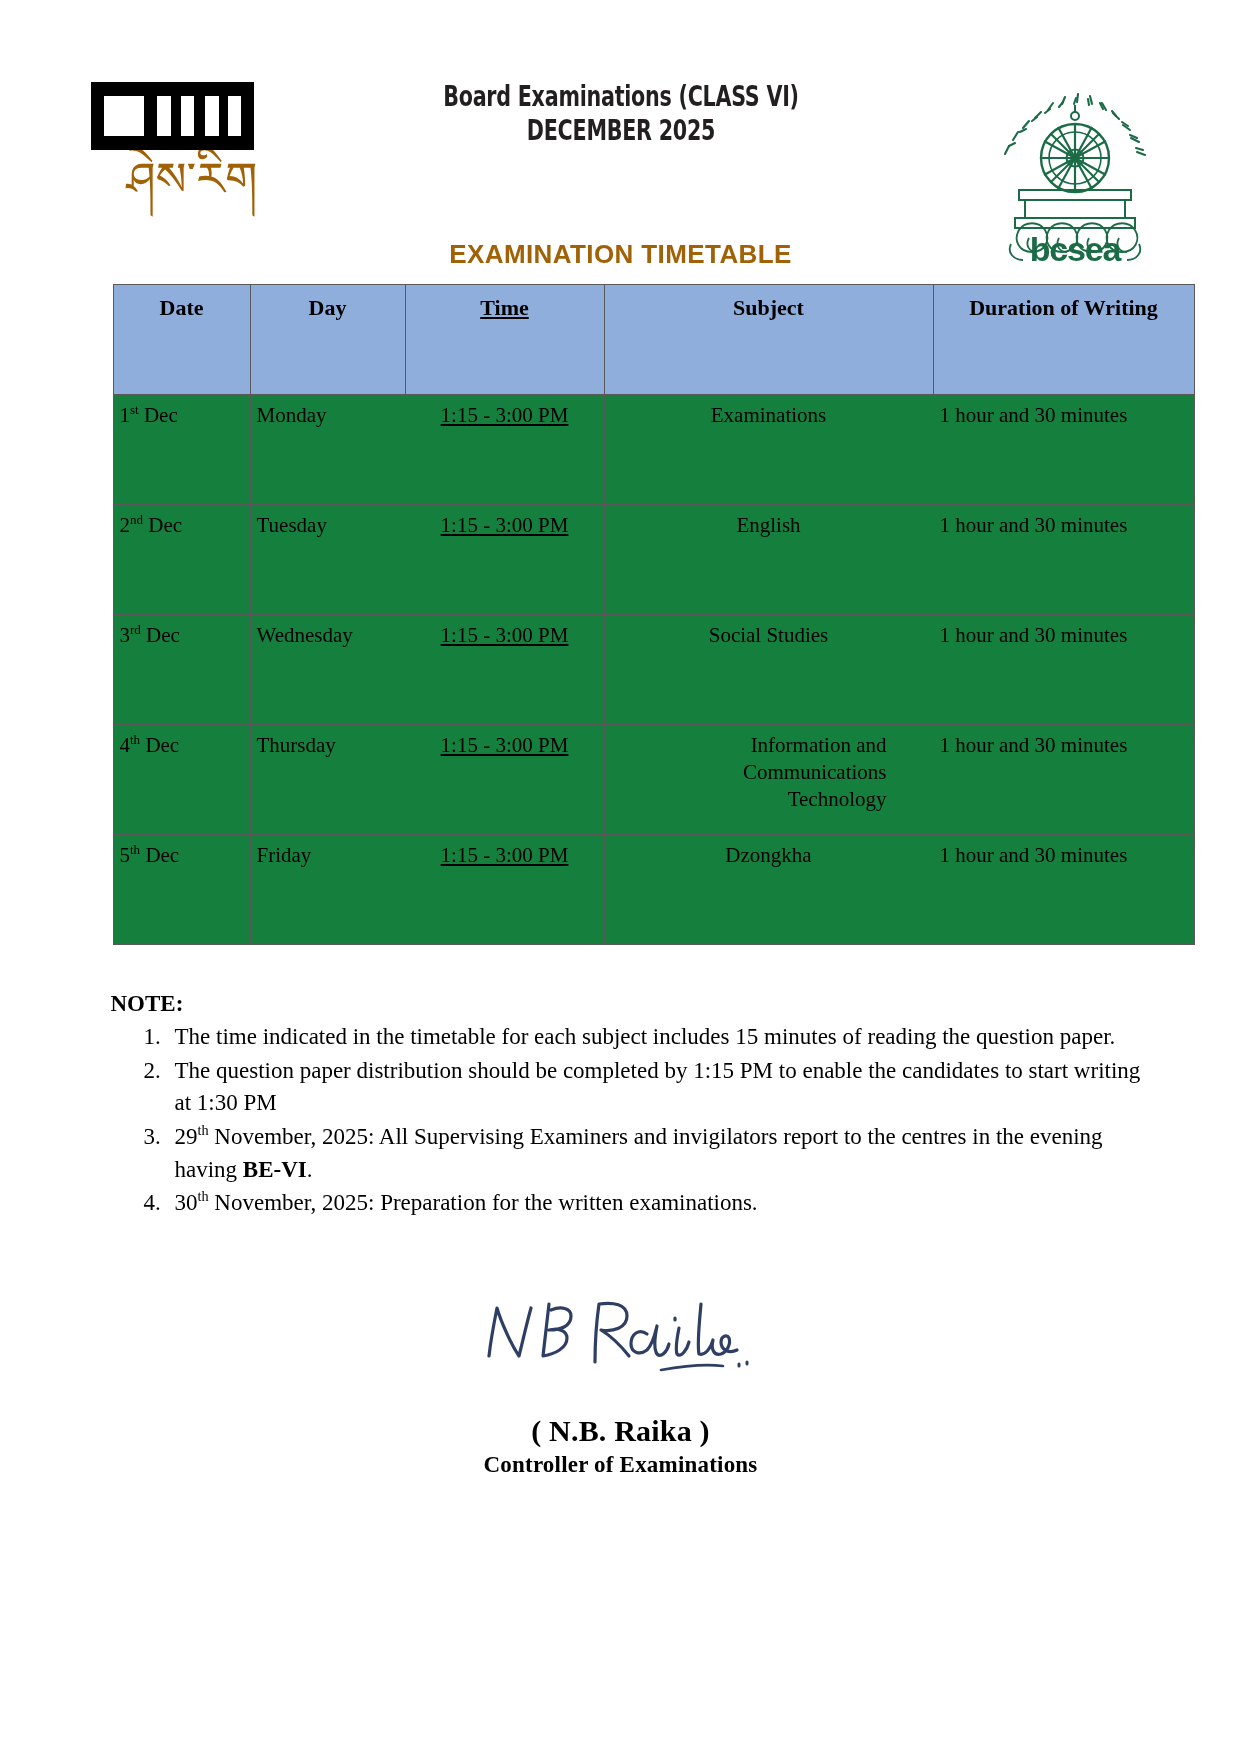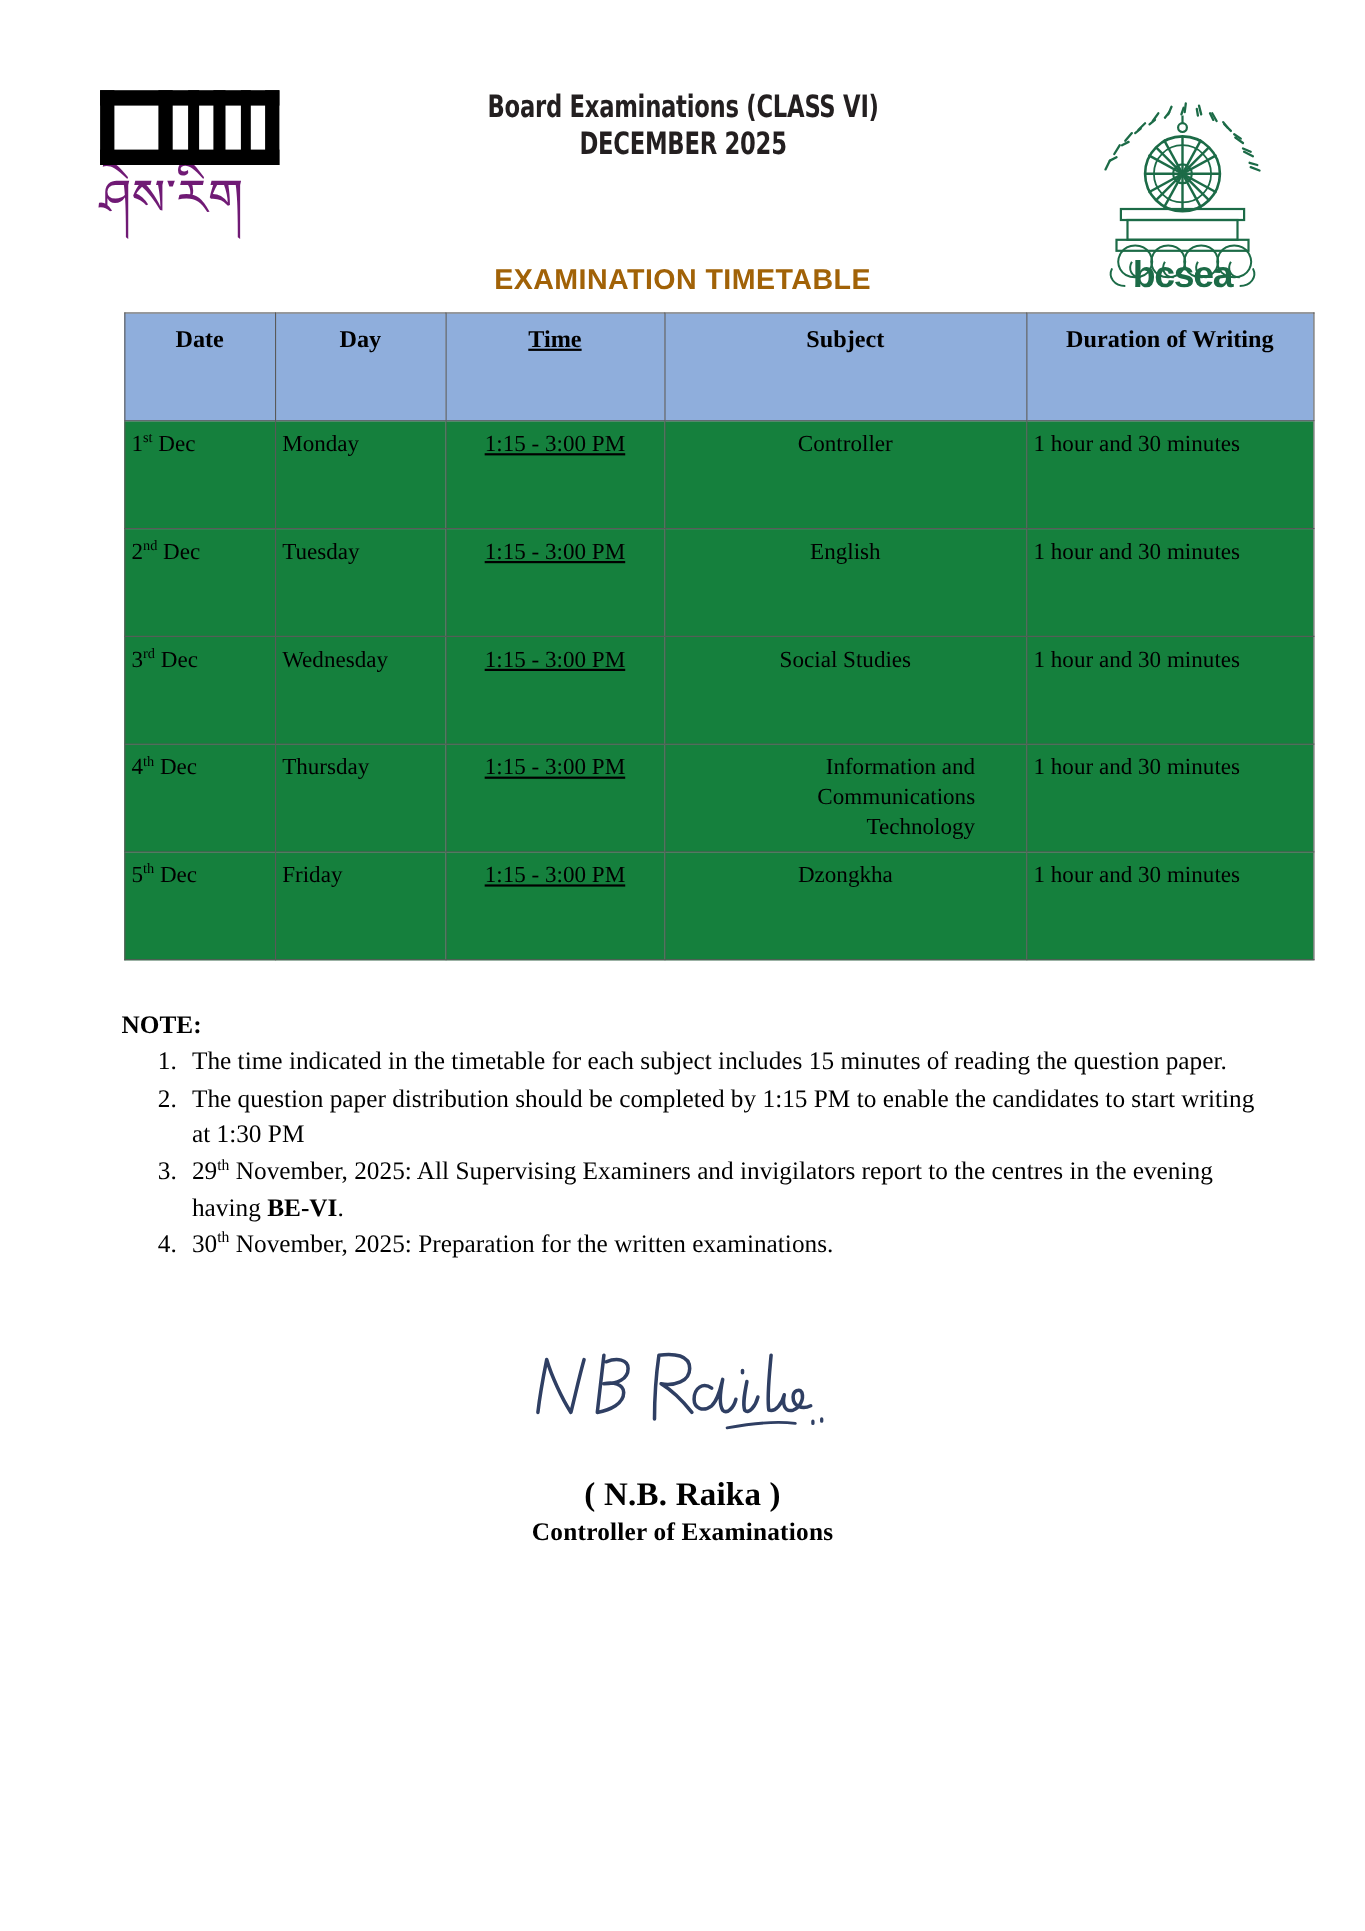--- a/index.html
+++ b/index.html
@@ -69,22 +69,23 @@
   .emblem-bars .p4 { left: 103px; width: 11px; }
   .emblem-bars .p5 { left: 128px; width: 9px; }
   .emblem-bars .p6 { right: 0; width: 13px; }
 
   .dzongkha-word {
     margin-top: 6px;
     font-family: "DejaVu Sans", sans-serif;
     font-size: 46px;
     line-height: 1.0;
     letter-spacing: 0px;
-    color: #701a75;
+    color: #a16207;
     white-space: nowrap;
+    margin-left: 36px;
   }
 
   .header-title {
     text-align: center;
     font-family: "DejaVu Sans Condensed", "Liberation Sans Narrow", "Liberation Sans", sans-serif;
     font-weight: bold;
     font-size: 28px;
     line-height: 1.22;
     letter-spacing: -0.3px;
     color: #231f20;
@@ -122,21 +123,21 @@
   }
   table.timetable {
     border-collapse: collapse;
     width: 100%;
     table-layout: fixed;
   }
   table.timetable th,
   table.timetable td {
     border: 1px solid #595959;
     vertical-align: top;
-    padding: 7px 6px 0 6px;
+    padding: 7px 6px 12px 6px;
     font-size: 21px;
     line-height: 1.28;
   }
   table.timetable th {
     background: #8FAEDC;
     font-weight: bold;
     text-align: center;
     height: 88px;
     padding-top: 9px;
     vertical-align: top;
@@ -294,21 +295,21 @@
           <th class="c-time">Time</th>
           <th class="c-subj">Subject</th>
           <th class="c-dur">Duration of Writing</th>
         </tr>
       </thead>
       <tbody id="tbody">
           <tr>
             <td class="c-date">1<sup>st</sup> Dec</td>
             <td class="c-day">Monday</td>
             <td class="c-time">1:15 - 3:00 PM</td>
-            <td class="c-subj">Controller</td>
+            <td class="c-subj">Examinations</td>
             <td class="c-dur">1 hour and 30 minutes</td>
           </tr>
           <tr>
             <td class="c-date">2<sup>nd</sup> Dec</td>
             <td class="c-day">Tuesday</td>
             <td class="c-time">1:15 - 3:00 PM</td>
             <td class="c-subj">English</td>
             <td class="c-dur">1 hour and 30 minutes</td>
           </tr>
           <tr>

